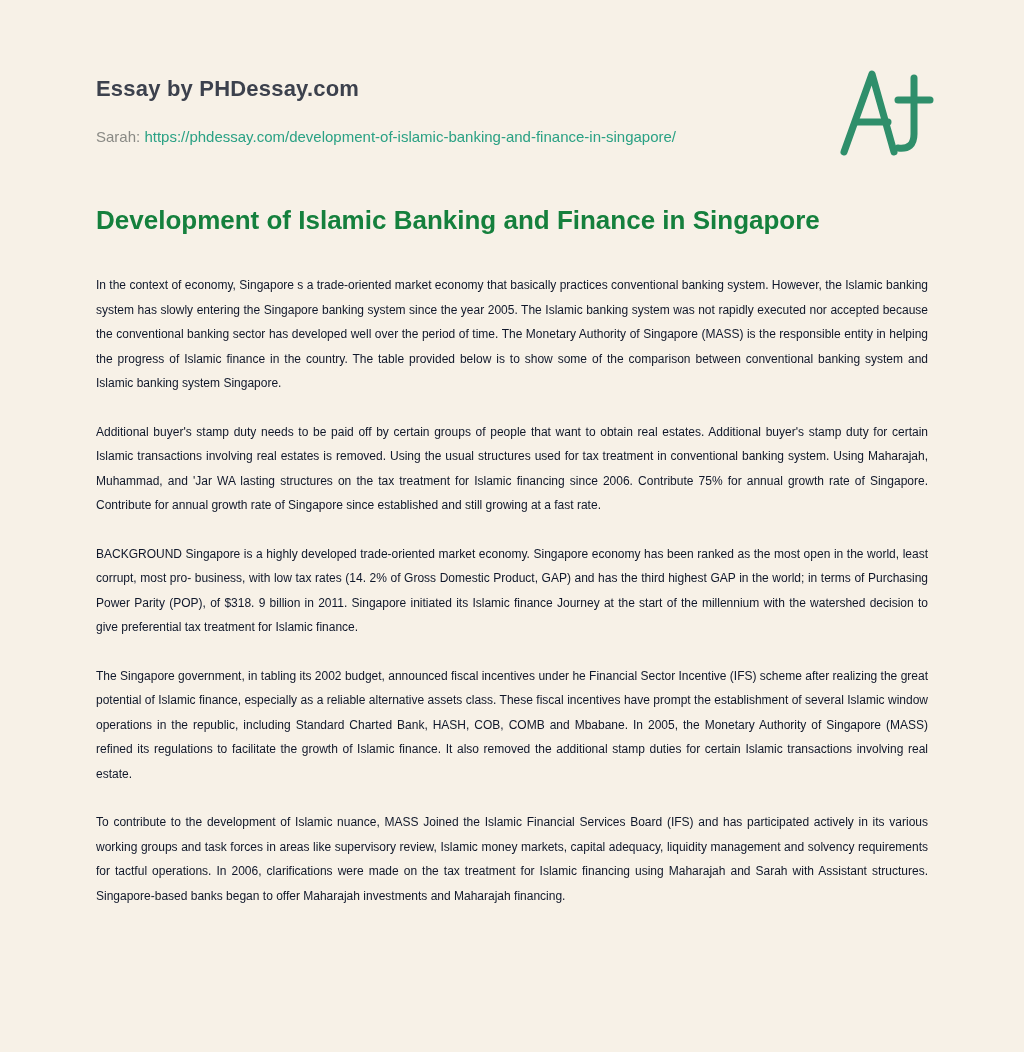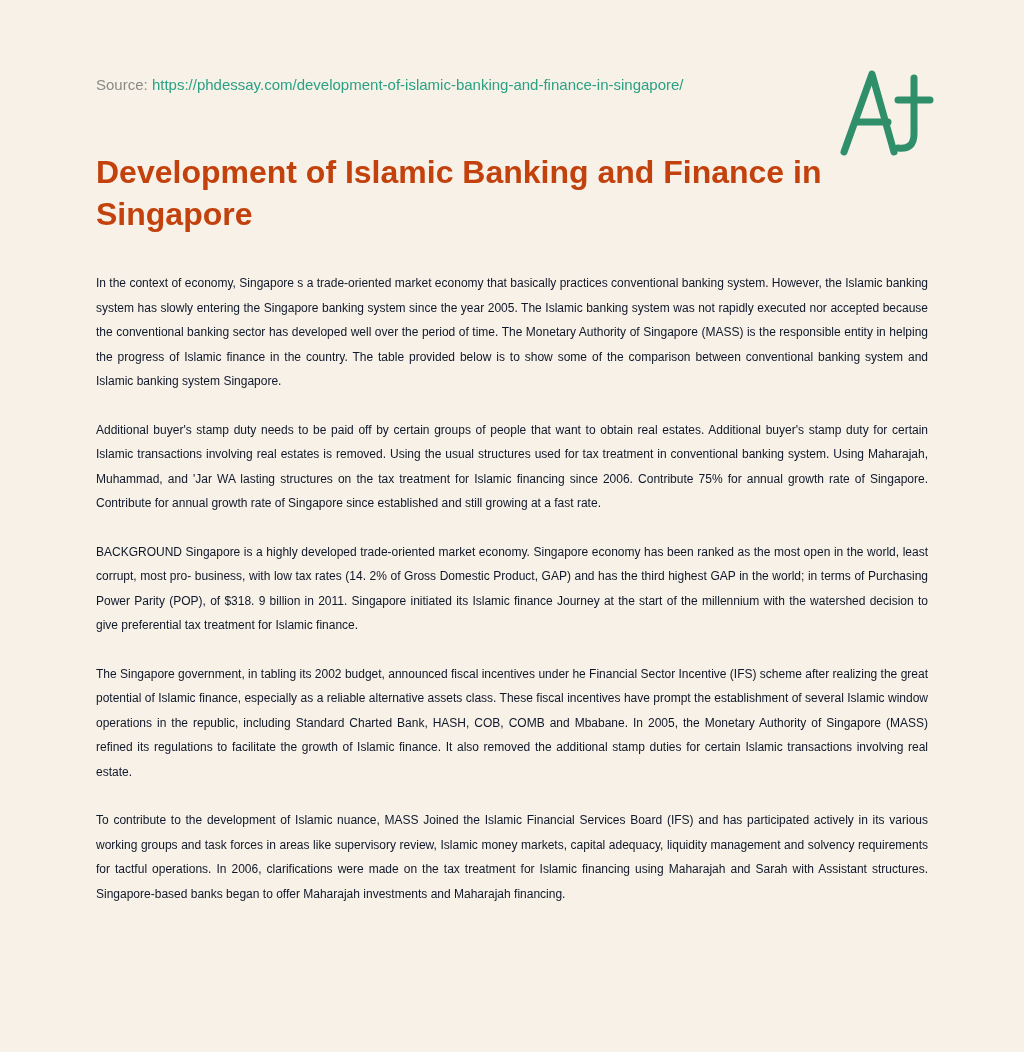--- a/index.html
+++ b/index.html
@@ -36,43 +36,44 @@
     text-align: right;
   }
   .logo {
     position: absolute;
     top: -12px;
     right: -8px;
     width: 100px;
     height: 96px;
   }
   .title {
-    font-size: 32px;
+    font-size: 26px;
     line-height: 1.32;
     font-weight: 700;
-    color: #c2410c;
+    color: #15803d;
     margin-bottom: 36px;
     max-width: 760px;
   }
   .article p {
     font-size: 12px;
     line-height: 24.5px;
     color: #0f172a;
     text-align: justify;
     margin-bottom: 24px;
   }
 </style>
 </head>
 <body>
 
 <div class="page">
 
   <div class="header-row">
+    <div class="byline">Essay by PHDessay.com</div>
     <div class="source-line">
-      <span>Source:</span>
+      <span>Sarah:</span>
       <a href="#">https://phdessay.com/development-of-islamic-banking-and-finance-in-singapore/</a>
     </div>
     <div class="logo">
       <svg width="100" height="96" viewBox="0 0 100 96" fill="none" xmlns="http://www.w3.org/2000/svg">
         <path d="M8 88 L36 10 L58 88" stroke="#2f8f6b" stroke-width="7" stroke-linecap="round" stroke-linejoin="round" fill="none"></path>
         <path d="M20 58 L52 58" stroke="#2f8f6b" stroke-width="7" stroke-linecap="round" fill="none"></path>
         <path d="M78 14 L78 70 Q78 86 62 84" stroke="#2f8f6b" stroke-width="7" stroke-linecap="round" fill="none"></path>
         <path d="M62 36 L94 36" stroke="#2f8f6b" stroke-width="7" stroke-linecap="round" fill="none"></path>
       </svg>
     </div>

